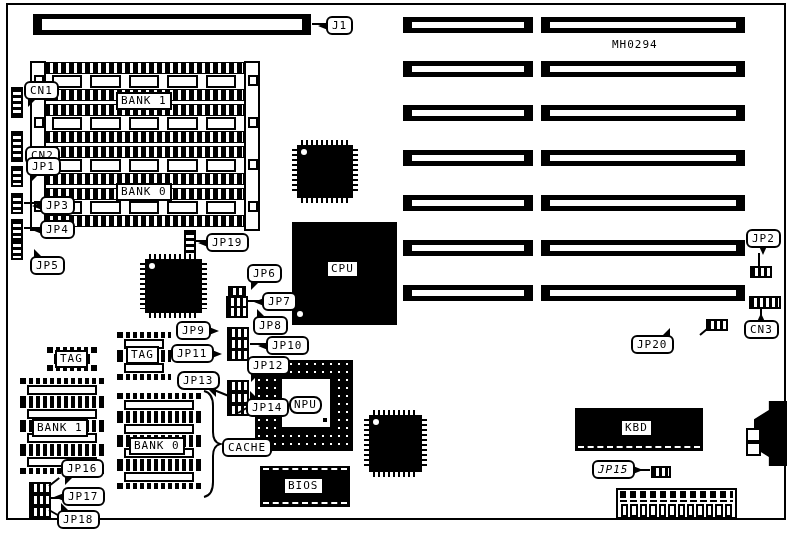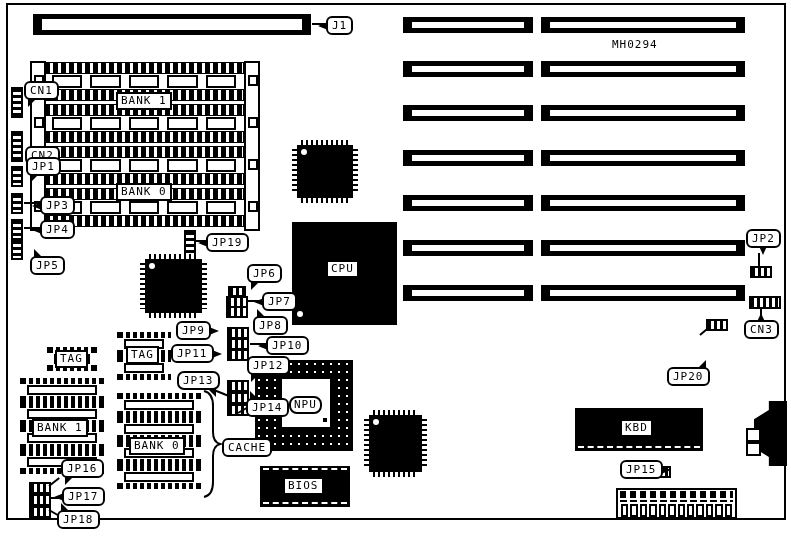--- a/index.html
+++ b/index.html
@@ -383,28 +383,28 @@
   <div class="callout" style="left:746px;top:229px;"><span>JP2</span><i class="tail tail-b"></i></div>
   <div class="vline" style="left:758px;top:253px;height:14px;"></div>
   <div class="jmp-h" style="left:750px;top:266px;width:18px;height:8px;"></div>
 
   <div class="jmp-h" style="left:749px;top:296px;width:28px;height:9px;"></div>
   <div class="vline" style="left:760px;top:307px;height:12px;"></div>
   <div class="callout" style="left:744px;top:320px;"><span>CN3</span><i class="tail tail-t"></i></div>
 
   <div class="jmp-h" style="left:706px;top:319px;width:18px;height:8px;"></div>
   <div class="line" style="left:700px;top:334px;width:12px;transform:rotate(-40deg);"></div>
-  <div class="callout" style="left:667px;top:335px;margin-top:32px;"><span>JP20</span><i class="tail tail-tr"></i></div>
+  <div class="callout" style="left:631px;top:335px;"><span>JP20</span><i class="tail tail-tr"></i></div>
 
   <div class="romchip" style="left:575px;top:408px;width:128px;height:43px;">
     <div class="dash" style="bottom:3px;"></div>
   </div>
   <div class="lbl" style="left:620px;top:419px;">KBD</div>
 
-  <div class="callout" style="left:620px;top:460px;"><span>JP15</span><i class="tail tail-r"></i></div>
+  <div class="callout" style="left:592px;top:460px;font-style:italic;"><span>JP15</span><i class="tail tail-r"></i></div>
   <div class="line" style="left:638px;top:469px;width:12px;"></div>
   <div class="jmp-h" style="left:651px;top:466px;width:16px;height:8px;"></div>
 
   <div class="pwr" style="left:616px;top:488px;width:117px;height:27px;">
     <div class="tabs"></div>
       <div class="dashes"></div>
     <div class="holes">
         <div></div>
         <div></div>
         <div></div>

